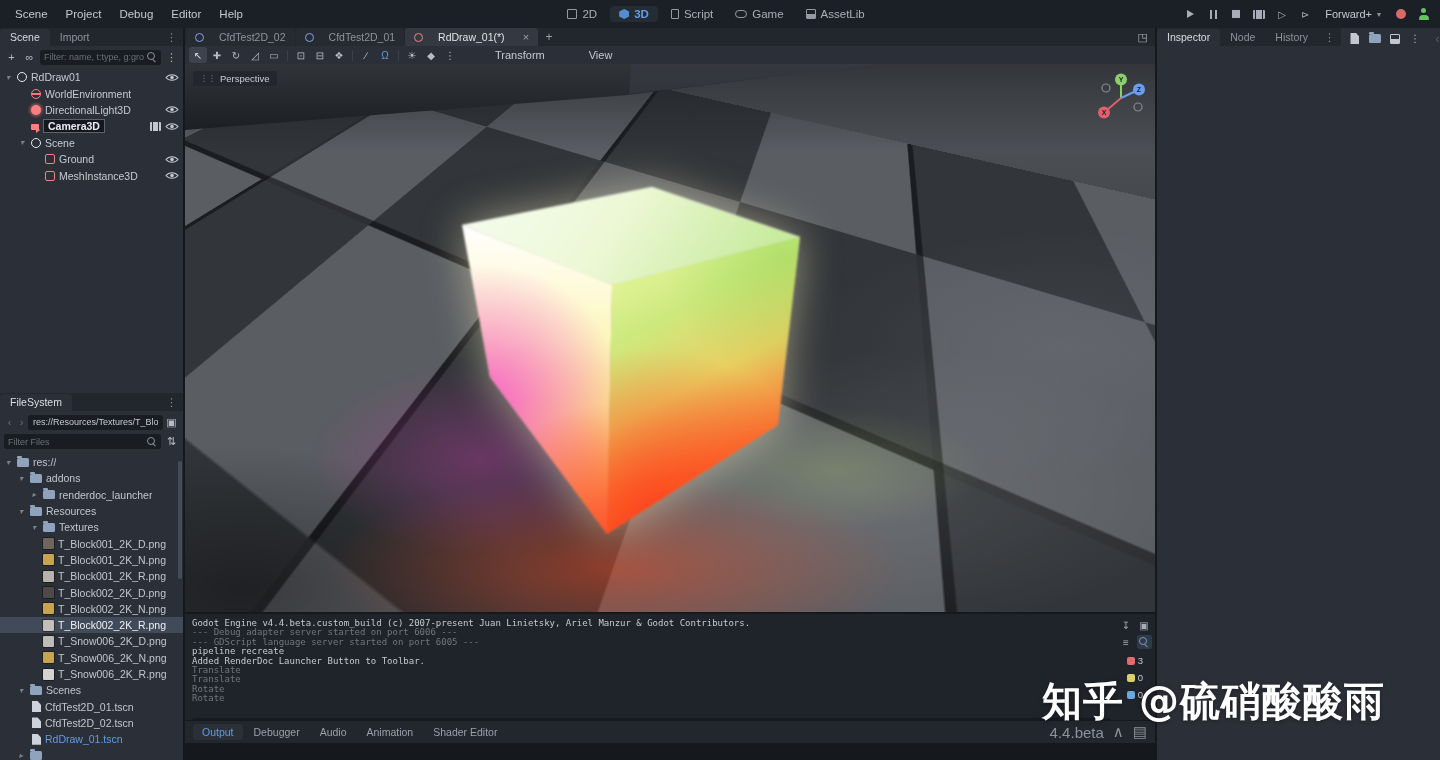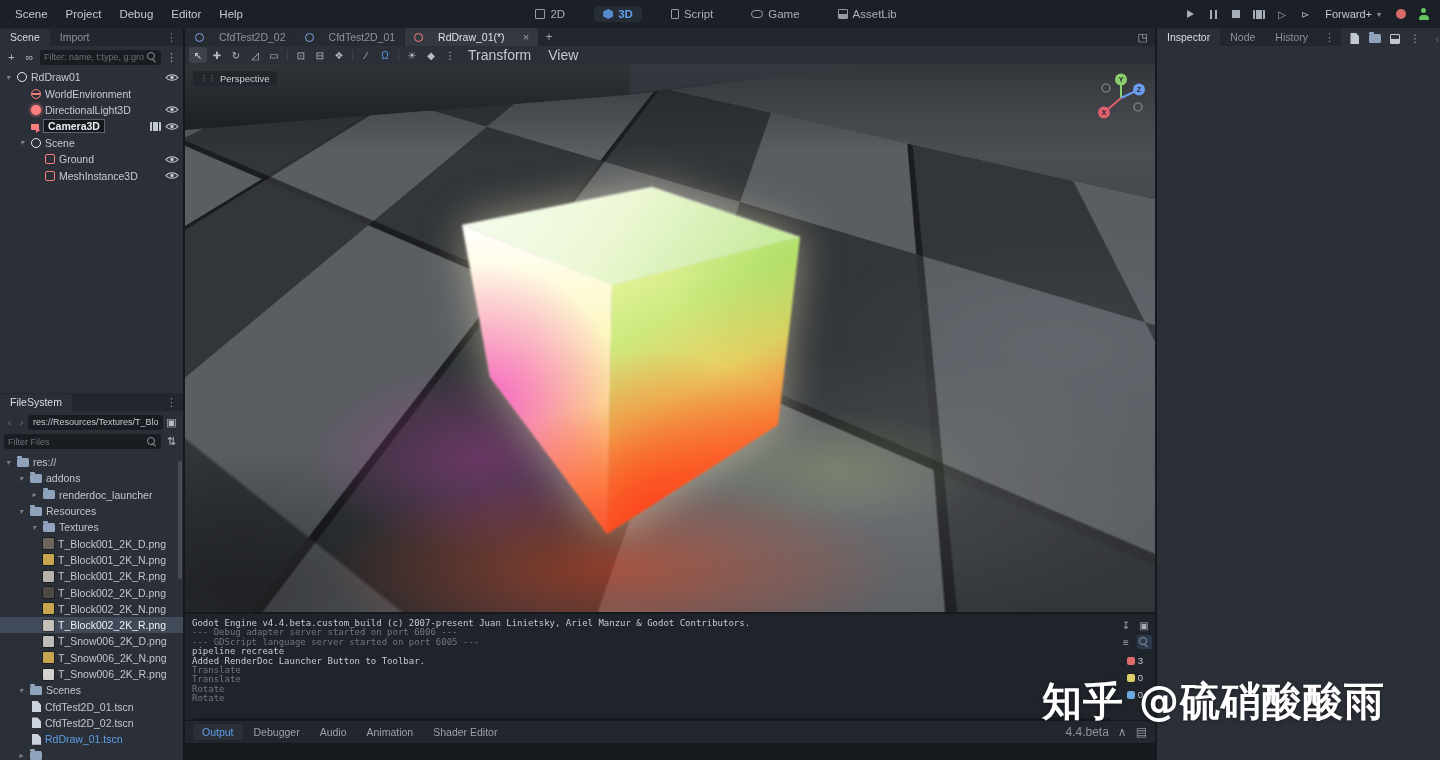--- a/index.html
+++ b/index.html
@@ -7,21 +7,21 @@
     --inp:#191c21; --txt:#cfd4dc; --dim:#8d939e; --faint:#6a7078; --accent:#5f9ee8; --salmon:#fc7f7f;
   }
   *{margin:0;padding:0;box-sizing:border-box;}
   html,body{width:1440px;height:760px;overflow:hidden;}
   body{background:var(--bg0);font-family:"Liberation Sans",sans-serif;color:var(--txt);font-size:11px;}
   #app{position:relative;width:1440px;height:628px;}
 
   
   #menubar{position:absolute;left:0;top:0;width:1440px;height:28px;background:var(--bg1);display:flex;align-items:center;padding:0 6px;}
   .menu-item{padding:3px 9px;color:#c4cad3;border-radius:3px;font-size:11.5px;}
-  .mb-center{display:flex;align-items:center;gap:20px;margin:0 auto;}
+  .mb-center{display:flex;align-items:center;gap:4px;margin:0 auto;}
   .ctx{display:flex;align-items:center;gap:5px;padding:2px 9px;color:#a9b0ba;border-radius:4px;font-size:11.5px;}
   .ctx.active{color:var(--accent);background:#262c36;font-weight:bold;}
   .cico{width:10px;height:10px;flex:none;opacity:.85;}
   .ci-2d{border:1.4px solid currentColor;border-radius:1px;}
   .ci-3d{background:currentColor;clip-path:polygon(50% 0,100% 25%,100% 75%,50% 100%,0 75%,0 25%);}
   .ci-script{border:1.2px solid currentColor;border-radius:1px;width:8px;height:10px;}
   .ci-game{border:1.4px solid currentColor;border-radius:4px;width:12px;height:8px;}
   .ci-asset{border:1.4px solid currentColor;border-radius:1px;background:linear-gradient(transparent 55%,currentColor 55%);}
   .mb-right{display:flex;align-items:center;gap:3px;}
   .pbtn{min-width:20px;height:20px;display:flex;align-items:center;justify-content:center;color:#a6adb8;font-size:10px;}
@@ -92,21 +92,21 @@
   .tico.salmon{border-color:var(--salmon);}
   .tab-close{color:#99a0ab;margin-left:3px;font-size:11px;}
   .newtab{width:20px;text-align:center;color:#99a0ab;font-size:12px;align-self:center;}
   .df-btn{margin-left:auto;margin-right:7px;color:#aab0bb;align-self:center;font-size:11px;}
 
   #vp-toolbar{position:absolute;left:185px;top:46px;width:970px;height:18px;background:var(--bg3);display:flex;align-items:center;gap:1px;padding:0 4px;}
   .vt-ico{min-width:18px;height:16px;display:flex;align-items:center;justify-content:center;color:#b6bcc6;font-size:10px;border-radius:3px;}
   .vt-ico.active{background:var(--bg5);color:#ecf0f5;}
   .vt-ico.snap{color:var(--accent);}
   .vt-sep{width:1px;height:11px;background:#3b404a;margin:0 3px;}
-  .vt-menu{padding:0 8px;color:#c4cad3;font-size:14px;}
+  .vt-menu{padding:0 8px;color:#c4cad3;font-size:11px;margin-left:27px;}
 
   
   #viewport{position:absolute;left:185px;top:64px;width:970px;height:548px;overflow:hidden;background:linear-gradient(#55585d 0%,#45484d 26%,#2b2d31 100%);}
   .vp-floor{position:absolute;left:-70%;top:26px;width:240%;height:400%;
     background:
       repeating-linear-gradient(90deg, rgba(8,9,11,.55) 0 4px, rgba(0,0,0,0) 4px 230px),
       repeating-linear-gradient(0deg, rgba(8,9,11,.55) 0 4px, rgba(0,0,0,0) 4px 230px),
       repeating-conic-gradient(#5a5d62 0% 25%, #323539 25% 50%);
     background-size:230px 230px;
     transform-origin:50% 0;
@@ -135,21 +135,21 @@
   .rail-btn{width:15px;height:14px;display:flex;align-items:center;justify-content:center;border-radius:2px;font-size:10px;color:#a6adb8;}
   .rail-btn.active{background:#2c3a4e;color:var(--accent);}
   .rail-count{display:flex;align-items:center;gap:3px;font-size:9.5px;color:#c6cbd3;margin-top:3px;}
   .cdot{width:8px;height:8px;border-radius:2px;flex:none;}
   .cdot.err{background:#e06c6c;} .cdot.warn{background:#dfcf6a;} .cdot.info{background:#6ca8e0;} .cdot.dbg{background:#8d939e;}
 
   
   #bottom-bar{position:absolute;left:185px;top:720px;width:970px;height:23px;background:var(--bg2);display:flex;align-items:center;gap:2px;padding:0 8px;border-top:1px solid var(--bg0);}
   .bb-tab{padding:2px 9px;color:#9aa1ac;border-radius:3px;font-size:10.5px;}
   .bb-tab.active{color:var(--accent);background:#2a2f38;}
-  .bb-right{margin-left:auto;display:flex;align-items:flex-end;gap:9px;color:#8d939e;font-size:12px;}
+  .bb-right{margin-left:auto;display:flex;align-items:flex-end;gap:9px;color:#8d939e;font-size:15px;}
 
   
   #inspector{position:absolute;left:1155px;top:28px;width:285px;height:732px;background:var(--bg3);display:flex;flex-direction:row;border-left:2px solid var(--bg0);}
   .insp-toolbar{height:19px;display:flex;align-items:center;gap:4px;padding:2px 6px 0;}
   .it-btn{width:16px;height:15px;display:flex;align-items:center;justify-content:center;color:#b6bcc6;font-size:10px;}
   .ico-file{width:9px;height:11px;background:#c2c8d2;clip-path:polygon(0 0,62% 0,100% 34%,100% 100%,0 100%);}
   .ico-save{width:10px;height:10px;border:1.3px solid #c2c8d2;border-radius:1px;background:linear-gradient(transparent 55%,#c2c8d2 55%);}
   .hist-arrow{color:#565c66;font-size:13px;width:13px;text-align:center;}
   .insp-subrow{height:16px;display:flex;align-items:center;justify-content:flex-end;padding:0 8px;color:#8d939e;font-size:10px;}
   .insp-filter{height:17px;margin:2px 6px 4px;background:var(--inp);border-radius:3px;display:flex;align-items:center;padding:0 6px;gap:5px;}

